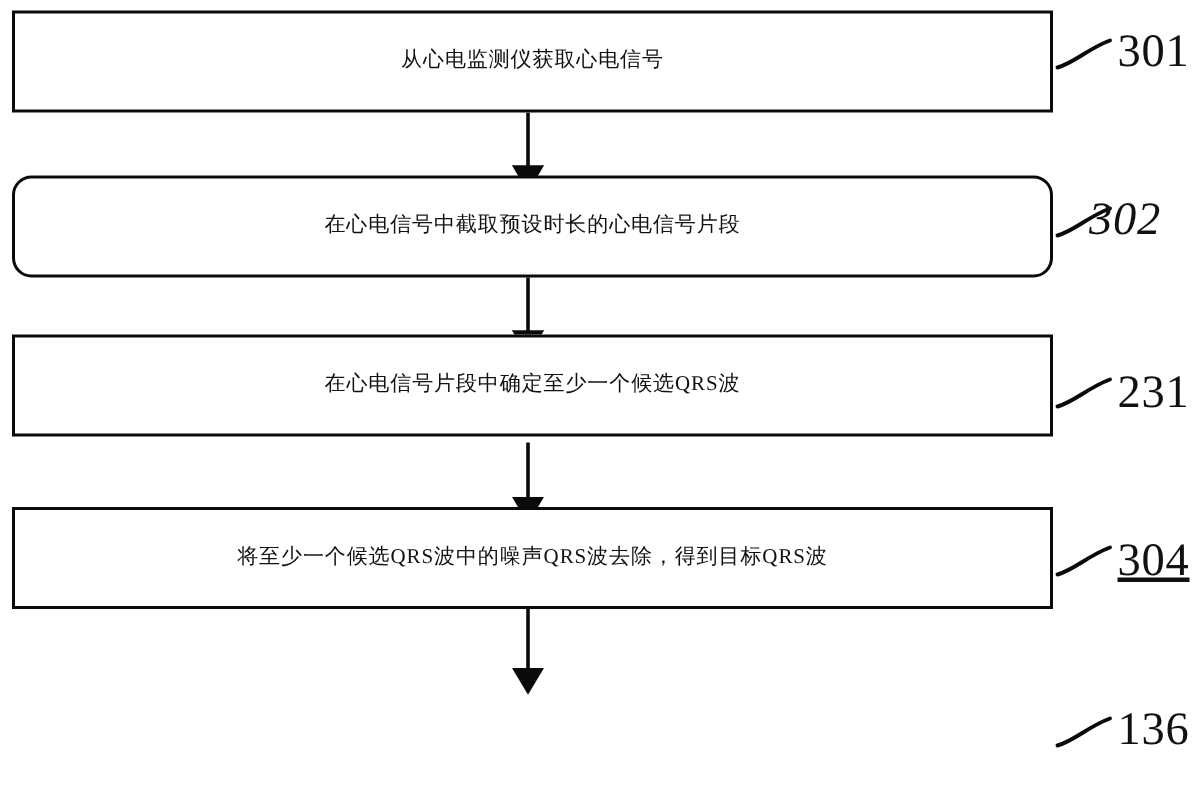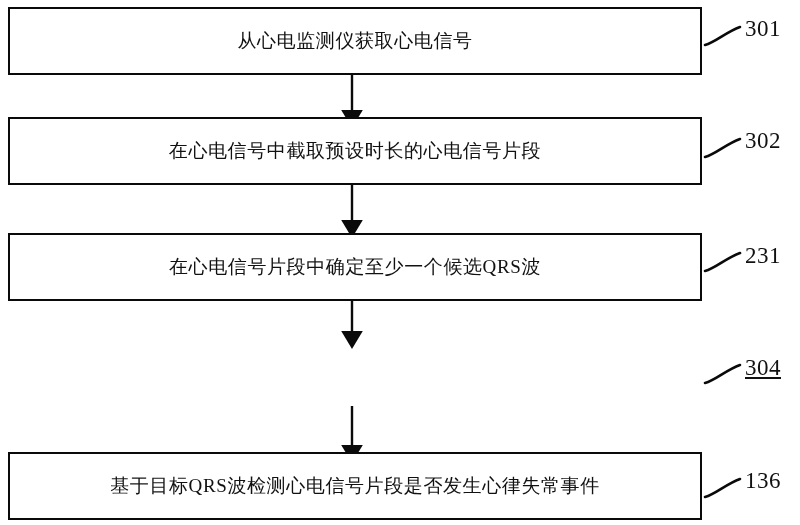--- a/index.html
+++ b/index.html
@@ -25,50 +25,50 @@
     height: 68px;
     box-sizing: border-box;
     border: 2px solid #0a0a0a;
     background: #ffffff;
     display: flex;
     align-items: center;
     justify-content: center;
   }
   .step-text {
     font-family: "Liberation Serif", "DejaVu Serif", serif;
-    font-size: 19px;
+    font-size: 14px;
     line-height: 1.25;
     color: #111111;
     letter-spacing: 0.6px;
     white-space: nowrap;
     text-align: center;
   }
   #step-1 { top: 7px; }
-  #step-2 { top: 117px; }
-  #step-3 { top: 233px; }
+  #step-2 { top: 117px; border-radius: 13px; }
+  #step-3 { top: 223px; }
   #step-4 { top: 338px; }
   #step-5 { top: 452px; }
 
   .connector-layer, .leader-layer {
     position: absolute;
     left: 0;
     top: 0;
     width: 800px;
     height: 525px;
     pointer-events: none;
   }
   .ref-label {
     position: absolute;
     font-family: "Liberation Serif", "DejaVu Serif", serif;
-    font-size: 23px;
+    font-size: 31px;
     color: #111111;
     letter-spacing: 0.5px;
   }
   #ref-301 { left: 745px; top: 16px; }
-  #ref-302 { left: 745px; top: 128px; }
+  #ref-302 { left: 726px; top: 128px; font-style: italic; }
   #ref-303 { left: 745px; top: 243px; }
   #ref-304 { left: 745px; top: 355px; text-decoration: underline; }
   #ref-305 { left: 745px; top: 468px; }
 </style>
 </head>
 <body>
 
 <div id="figure">
 
   <svg class="connector-layer" viewBox="0 0 800 525" xmlns="http://www.w3.org/2000/svg">
@@ -88,24 +88,24 @@
   </div>
 
   <div class="flow-step" id="step-2">
     <span class="step-text">在心电信号中截取预设时长的心电信号片段</span>
   </div>
 
   <div class="flow-step" id="step-3">
     <span class="step-text">在心电信号片段中确定至少一个候选QRS波</span>
   </div>
 
+  <div class="flow-step" id="step-4">
+    <span class="step-text">将至少一个候选QRS波中的噪声QRS波去除，得到目标QRS波</span>
+  </div>
 
-  <div class="flow-step" id="step-5">
-    <span class="step-text">基于目标QRS波检测心电信号片段是否发生心律失常事件</span>
-  </div>
 
   <svg class="leader-layer" viewBox="0 0 800 525" xmlns="http://www.w3.org/2000/svg">
     <path d="M705,45 C716,42 726,32 740,27" fill="none" stroke="#0a0a0a" stroke-width="2.6" stroke-linecap="round"></path>
     <path d="M705,157 C716,154 726,144 740,139" fill="none" stroke="#0a0a0a" stroke-width="2.6" stroke-linecap="round"></path>
     <path d="M705,271 C716,268 726,258 740,253" fill="none" stroke="#0a0a0a" stroke-width="2.6" stroke-linecap="round"></path>
     <path d="M705,383 C716,380 726,370 740,365" fill="none" stroke="#0a0a0a" stroke-width="2.6" stroke-linecap="round"></path>
     <path d="M705,497 C716,494 726,484 740,479" fill="none" stroke="#0a0a0a" stroke-width="2.6" stroke-linecap="round"></path>
   </svg>
 
   <div class="ref-label" id="ref-301">301</div>

